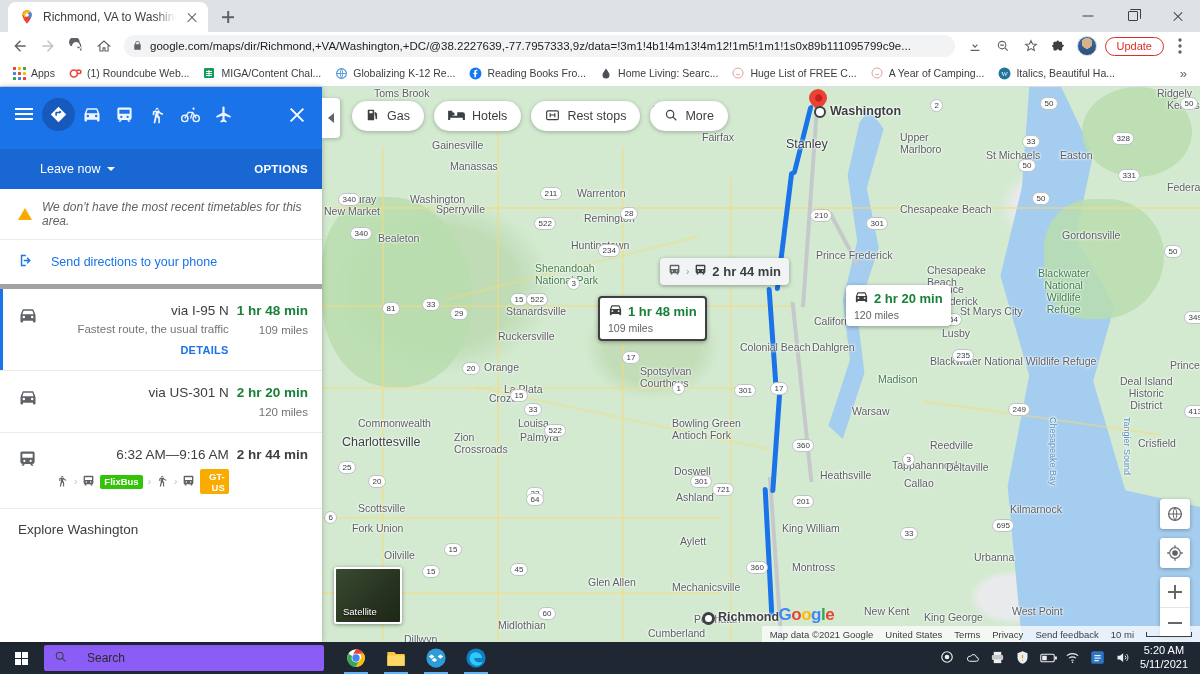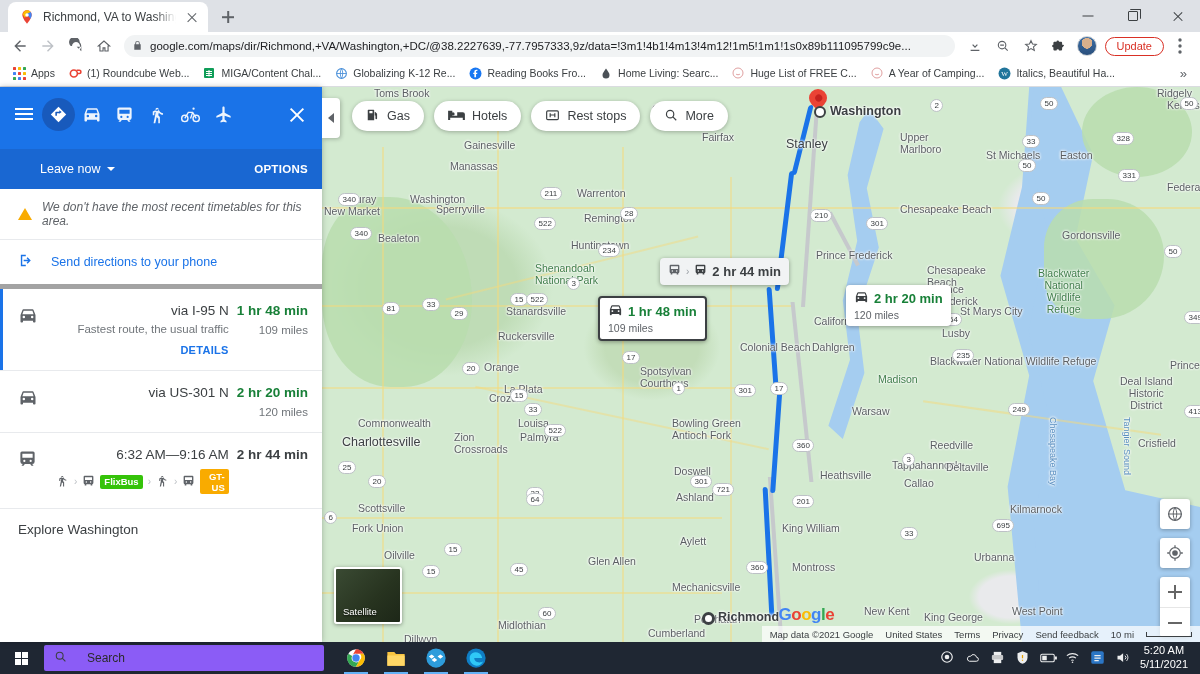--- a/index.html
+++ b/index.html
@@ -728,21 +728,21 @@
       </div>
 
       <div class="mlabel" style="left:52px;top:0px;">Toms Brook</div>
       <div class="mlabel" style="left:330px;top:16px;">Chantilly</div>
       <div class="mlabel" style="left:380px;top:44px;">Fairfax</div>
       <div class="mlabel big" style="left:508px;top:17px;font-weight:bold;">Washington</div>
       <div class="mlabel big" style="left:464px;top:50px;">Stanley</div>
       <div class="mlabel" style="left:578px;top:44px;line-height:1.15;">Upper<br>Marlboro</div>
       <div class="mlabel" style="left:845px;top:12px;">Kent Island</div>
       <div class="mlabel" style="left:835px;top:0px;">Ridgely</div>
-      <div class="mlabel" style="left:110px;top:52px;margin-left:32px;">Gainesville</div>
+      <div class="mlabel" style="left:110px;top:52px;">Gainesville</div>
       <div class="mlabel" style="left:128px;top:73px;">Manassas</div>
       <div class="mlabel" style="left:255px;top:100px;">Warrenton</div>
       <div class="mlabel" style="left:664px;top:62px;line-height:1.15;">St Michaels</div>
       <div class="mlabel" style="left:738px;top:62px;">Easton</div>
       <div class="mlabel" style="left:845px;top:94px;">Federalsbu</div>
       <div class="mlabel" style="left:88px;top:106px;">Washington</div>
       <div class="mlabel" style="left:114px;top:116px;">Sperryville</div>
       <div class="mlabel" style="left:28px;top:106px;">Luray</div>
       <div class="mlabel" style="left:2px;top:118px;">New Market</div>
       <div class="mlabel" style="left:56px;top:145px;">Bealeton</div>
@@ -761,21 +761,21 @@
       <div class="mlabel" style="left:740px;top:142px;">Gordonsville</div>
       <div class="mlabel" style="left:167px;top:305px;">Crozet</div>
       <div class="mlabel" style="left:36px;top:330px;">Commonwealth</div>
       <div class="mlabel" style="left:196px;top:330px;">Louisa</div>
       <div class="mlabel big" style="left:20px;top:348px;">Charlottesville</div>
       <div class="mlabel" style="left:132px;top:344px;line-height:1.15;">Zion<br>Crossroads</div>
       <div class="mlabel" style="left:198px;top:344px;">Palmyra</div>
       <div class="mlabel" style="left:36px;top:415px;">Scottsville</div>
       <div class="mlabel" style="left:30px;top:435px;">Fork Union</div>
       <div class="mlabel" style="left:62px;top:462px;">Oilville</div>
-      <div class="mlabel" style="left:266px;top:468px;">Glen Allen</div>
+      <div class="mlabel" style="left:266px;top:489px;">Glen Allen</div>
       <div class="mlabel" style="left:350px;top:494px;">Mechanicsville</div>
       <div class="mlabel" style="left:372px;top:526px;">Powhatan</div>
       <div class="mlabel" style="left:176px;top:532px;">Midlothian</div>
       <div class="mlabel" style="left:326px;top:540px;">Cumberland</div>
       <div class="mlabel" style="left:82px;top:546px;">Dillwyn</div>
       <div class="mlabel" style="left:318px;top:278px;line-height:1.15;">Spotsylvan<br>Courthous</div>
       <div class="mlabel" style="left:350px;top:330px;line-height:1.15;">Bowling Green<br>Antioch Fork</div>
       <div class="mlabel" style="left:352px;top:378px;">Doswell</div>
       <div class="mlabel" style="left:354px;top:404px;">Ashland</div>
       <div class="mlabel" style="left:358px;top:448px;">Aylett</div>

